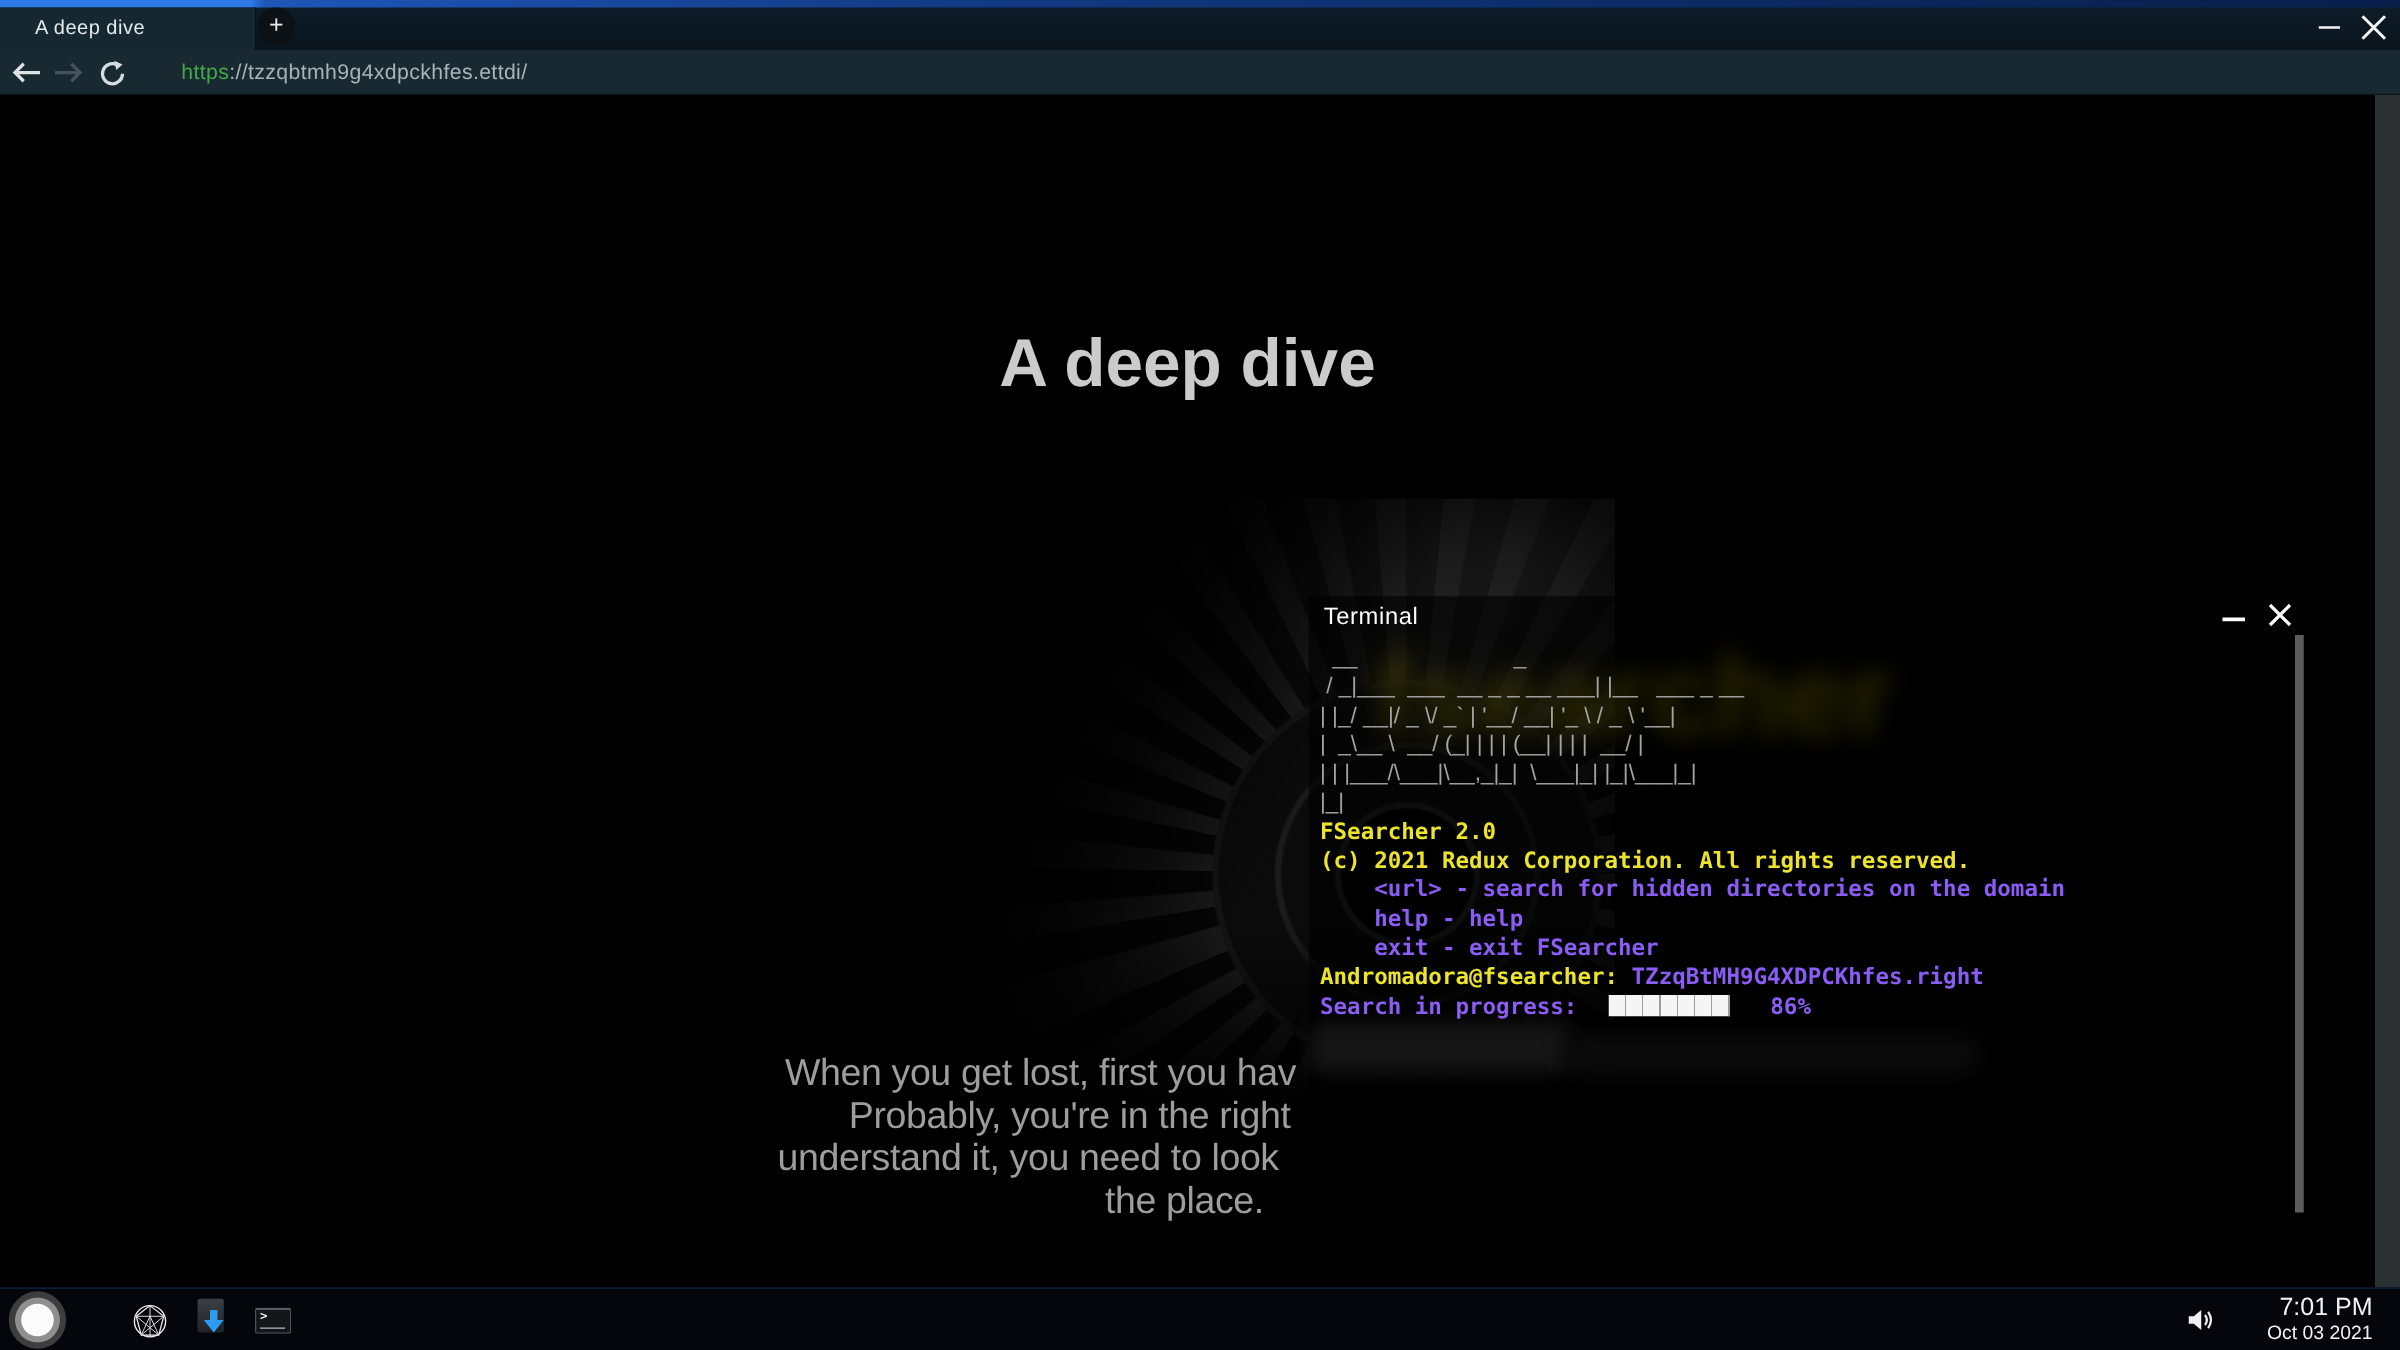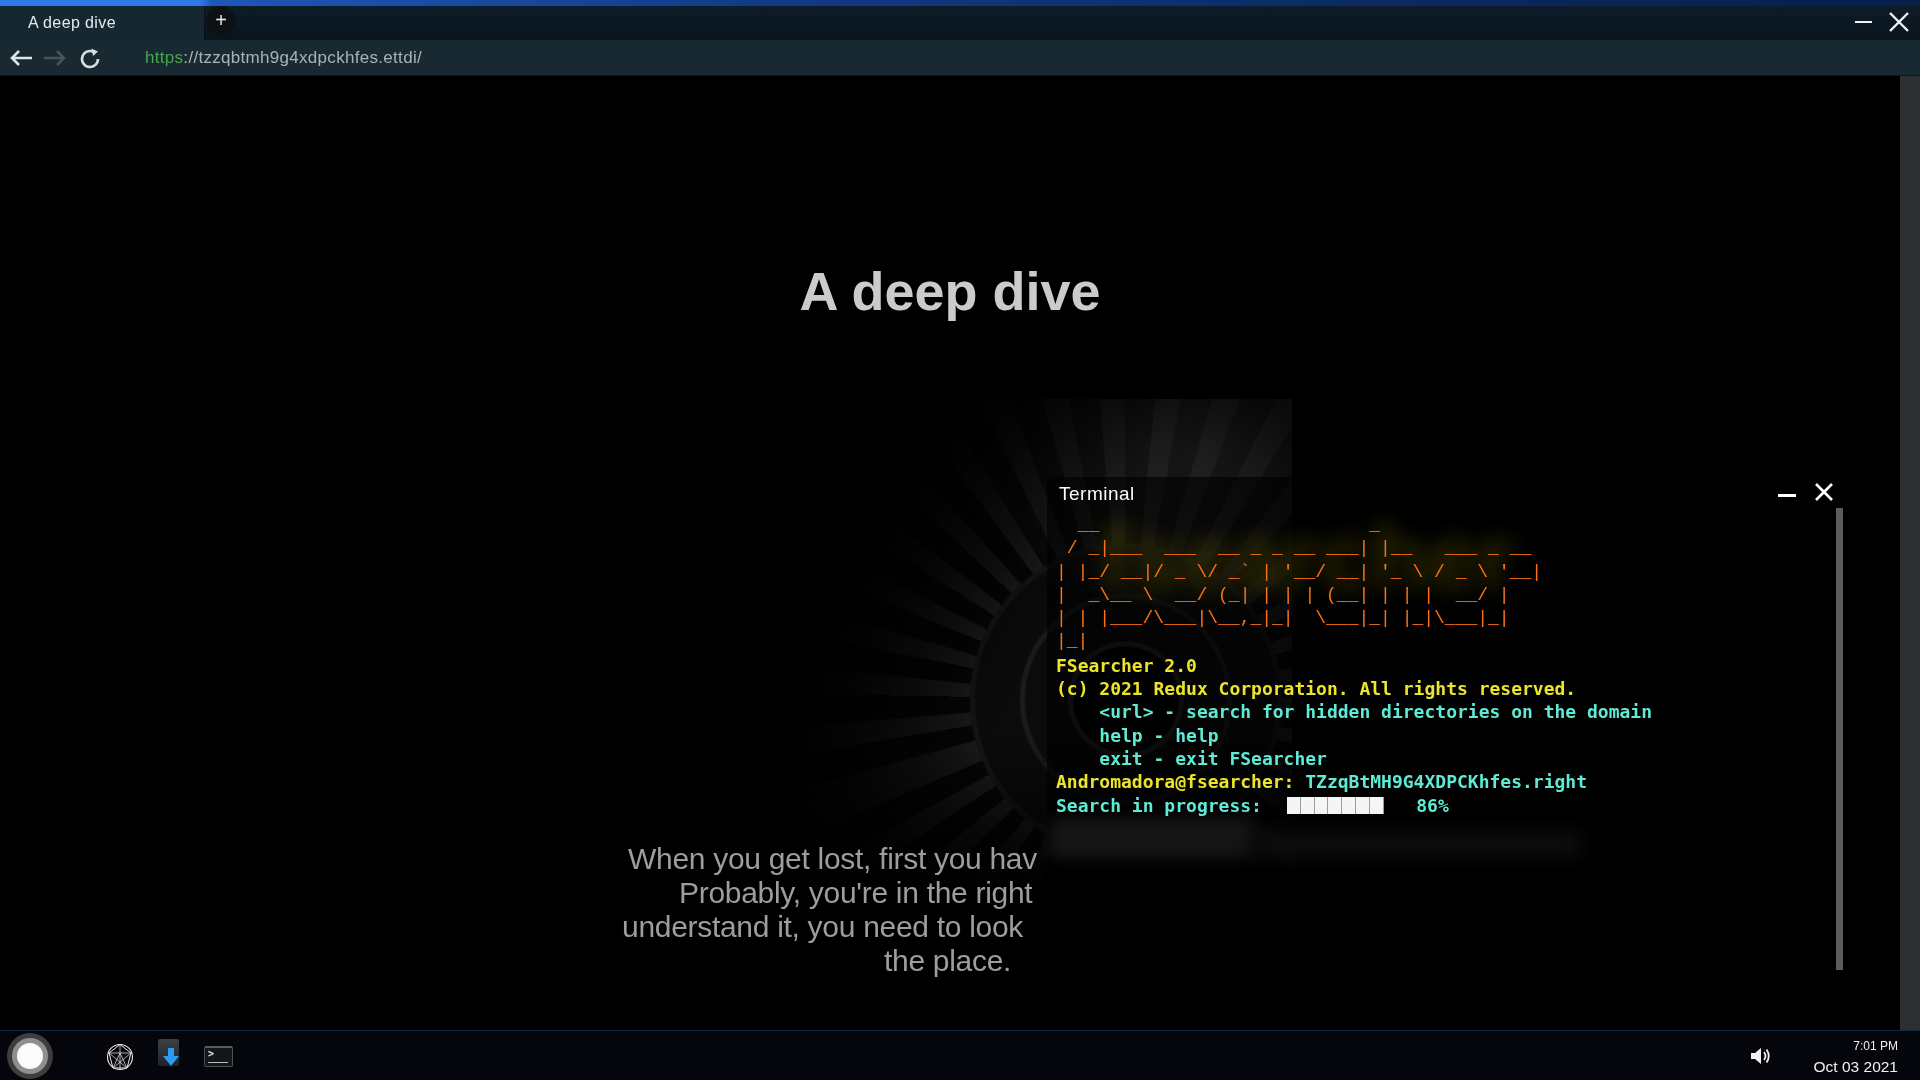--- a/index.html
+++ b/index.html
@@ -58,25 +58,25 @@
 
   
   .terminal { position:absolute; left:1047px; top:477px; width:806px; height:507px;
               background:rgba(0,0,0,.62); z-index:5; }
   .t-title { position:absolute; left:12px; top:6px; color:#fafafa; font-size:19px; letter-spacing:.5px; }
   .t-min { position:absolute; left:731px; top:17px; width:18px; height:2.5px; background:#fff; }
   .t-close { position:absolute; left:765px; top:3px; }
   .t-scroll { position:absolute; left:789px; top:31px; width:7px; height:462px; background:#5c5c5c; }
   .t-body { position:absolute; left:9px; top:37px; width:780px;
             font-family:"DejaVu Sans Mono", monospace; font-size:18px; line-height:23.3px; }
-  .t-ascii { font-family:Liberation Mono, monospace; font-size:inherit; line-height:inherit; color:#f97316; position:relative; z-index:2; }
+  .t-ascii { font-family:Liberation Sans, sans-serif; font-size:inherit; line-height:inherit; color:#a3a3a3; position:relative; z-index:2; }
   .ascii-ghost { position:absolute; left:20px; top:28px; width:480px; text-align:center; z-index:1;
                  font-size:92px; font-weight:bold; color:#575100; opacity:.5; filter:blur(10px); }
   .tline { white-space:pre; position:relative; z-index:2;font-weight:bold; }
-  .yellow { color:#ece42a; } .white { color:#5eead4; }
+  .yellow { color:#ece42a; } .white { color:#8b5cf6; }
   .pbar { display:inline-block; width:97px; height:17px; vertical-align:-2px; margin-left:14px;
           background:#f5f5f5;
           background-image:repeating-linear-gradient(90deg, rgba(0,0,0,0) 0 12.8px, rgba(110,110,110,.65) 12.8px 13.8px); }
   .blob1 { position:absolute; left:2px; top:341px; width:205px; height:40px; background:#151515;
            border-radius:8px; filter:blur(7px); z-index:1; }
   .blob2 { position:absolute; left:205px; top:352px; width:330px; height:30px; background:#0e0e0e;
            border-radius:8px; filter:blur(9px); opacity:.85; z-index:1; }
 
   
   .scroll-track { position:absolute; left:1900px; top:76px; width:20px; height:954px; background:#2d3033; z-index:4; }
@@ -88,21 +88,21 @@
               background:#fbfbfb; box-shadow:0 0 0 5px #8f8f8f, 0 0 0 10px #3d3d3d; }
   .tb-ico { position:absolute; top:10px; }
   .dl-folder { position:absolute; left:158px; top:8px; width:21px; height:27px; border-radius:2px;
                background:linear-gradient(180deg,#3a4046,#1f2327); }
   .term-ico { position:absolute; left:204px; top:15px; width:29px; height:21px; background:#14171a;
               border:1px solid #4a5055; border-top:2px solid #575c60; border-radius:2px; }
   .term-ico .gt { position:absolute; left:3px; top:0px; color:#e6e9eb; font-size:10px; font-weight:bold;
                   font-family:"DejaVu Sans Mono", monospace; }
   .term-ico .line { position:absolute; left:3px; bottom:3px; width:20px; height:1px; background:#b7bbbe; }
   .clock { position:absolute; right:22px; top:6px; text-align:right; color:#f2f2f2; line-height:19.5px; }
-  .clock .time { font-size:12px; } .clock .date { font-size:15.5px; }
+  .clock .time { font-size:20px; } .clock .date { font-size:15.5px; }
 </style>
 </head>
 <body>
 
 <div class="screen">
 
   <div class="page">
     <div class="page-title">A deep dive</div>
 
     <div class="photo">

